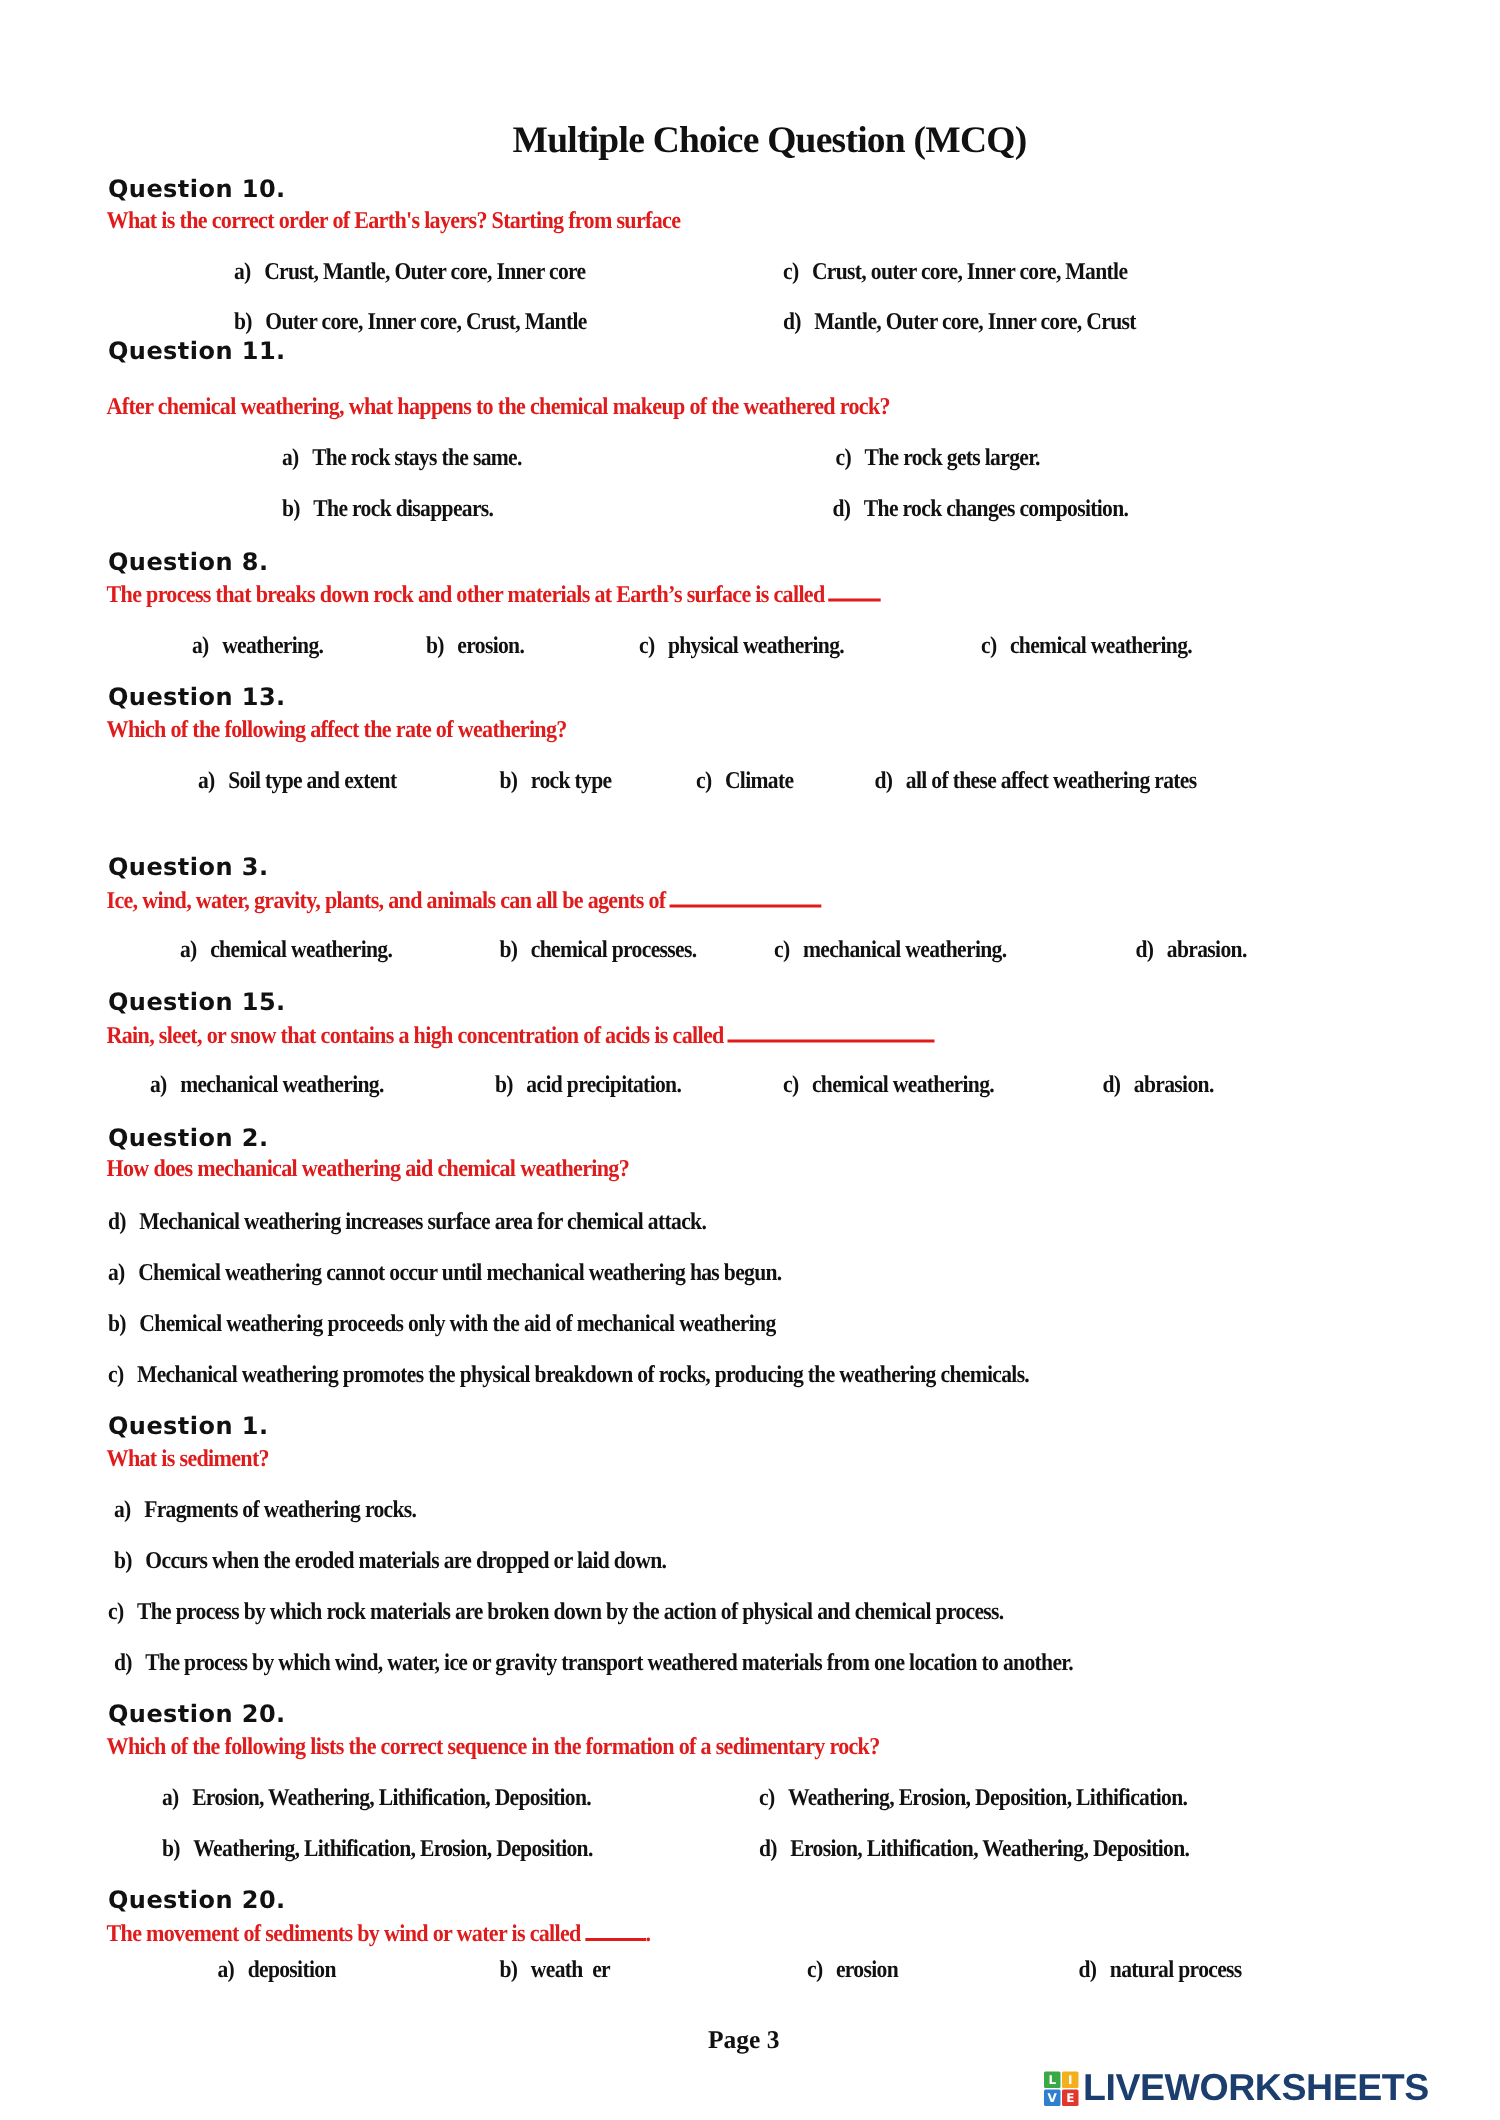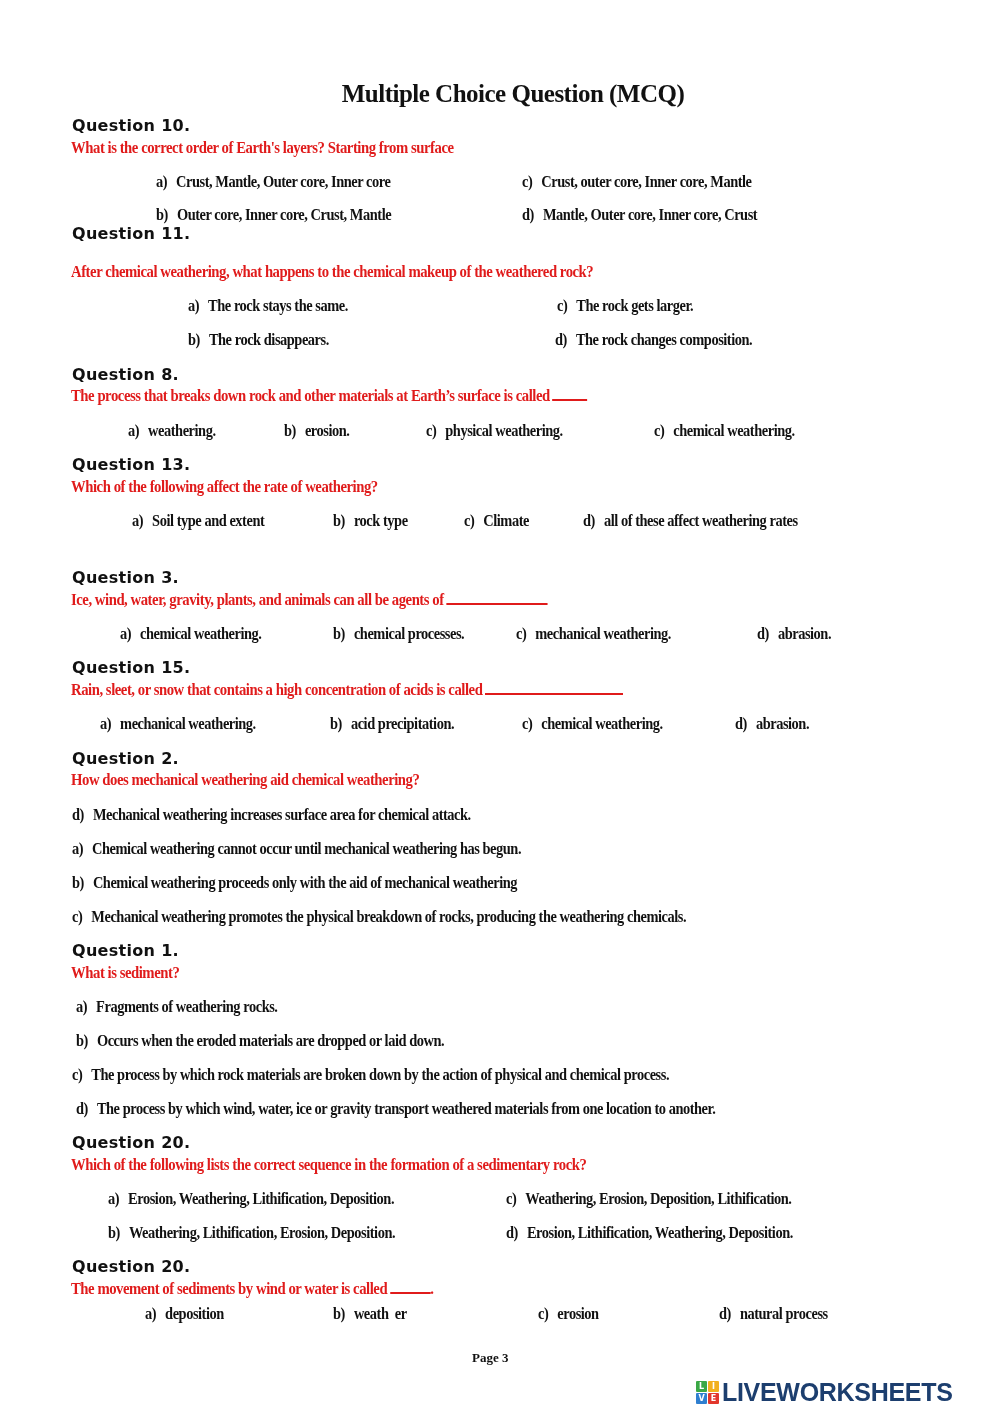--- a/index.html
+++ b/index.html
@@ -9,21 +9,21 @@
            font-size: 25px; font-weight: bold; letter-spacing: -0.5px; }
   .title span { text-decoration-thickness: 2px; text-underline-offset: 4px; }
   .qhead { position: absolute; left: 72px; font-family: "DejaVu Sans", sans-serif;
            font-weight: bold; font-size: 16px; letter-spacing: 0.3px; }
   .qtext { position: absolute; left: 71px; color: #e01b1b; font-size: 16px; font-weight: bold;
            letter-spacing: -0.5px; transform: scaleX(0.92); transform-origin: left; white-space: nowrap; }
   .blank { display: inline-block; border-bottom: 2px solid #e01b1b; height: 12px; vertical-align: baseline; margin-left: 3px; }
   .opt { position: absolute; font-size: 16px; font-weight: bold; letter-spacing: -0.5px;
          white-space: nowrap; transform: scaleX(0.9); transform-origin: left; }
   .opt .lt { display: inline-block; margin-right: 10px; }
-  .footer { position: absolute; top: 1350px; left: 472px; font-size: 13px; font-weight: bold; }
+  .footer { position: absolute; top: 1350px; left: 472px; font-size: 17px; font-weight: bold; }
   .logo { position: absolute; top: 1378px; left: 696px; display: flex; align-items: center; }
   .logo .sq { display: grid; grid-template-columns: 11px 11px; grid-template-rows: 11px 11px; gap: 1px; margin-right: 3px; }
   .logo .sq div { color: #fff; font-family: "DejaVu Sans", sans-serif; font-size: 8px; font-weight: bold;
                   display: flex; align-items: center; justify-content: center; border-radius: 1px; }
   .logo .word { font-family: Liberation Sans, sans-serif; font-weight: bold; font-size: 25px; color: #1c3e6e; letter-spacing: -0.3px; }
 </style>
 </head>
 <body>
 
 <div class="title"><span>Multiple Choice Question (MCQ)</span></div>

